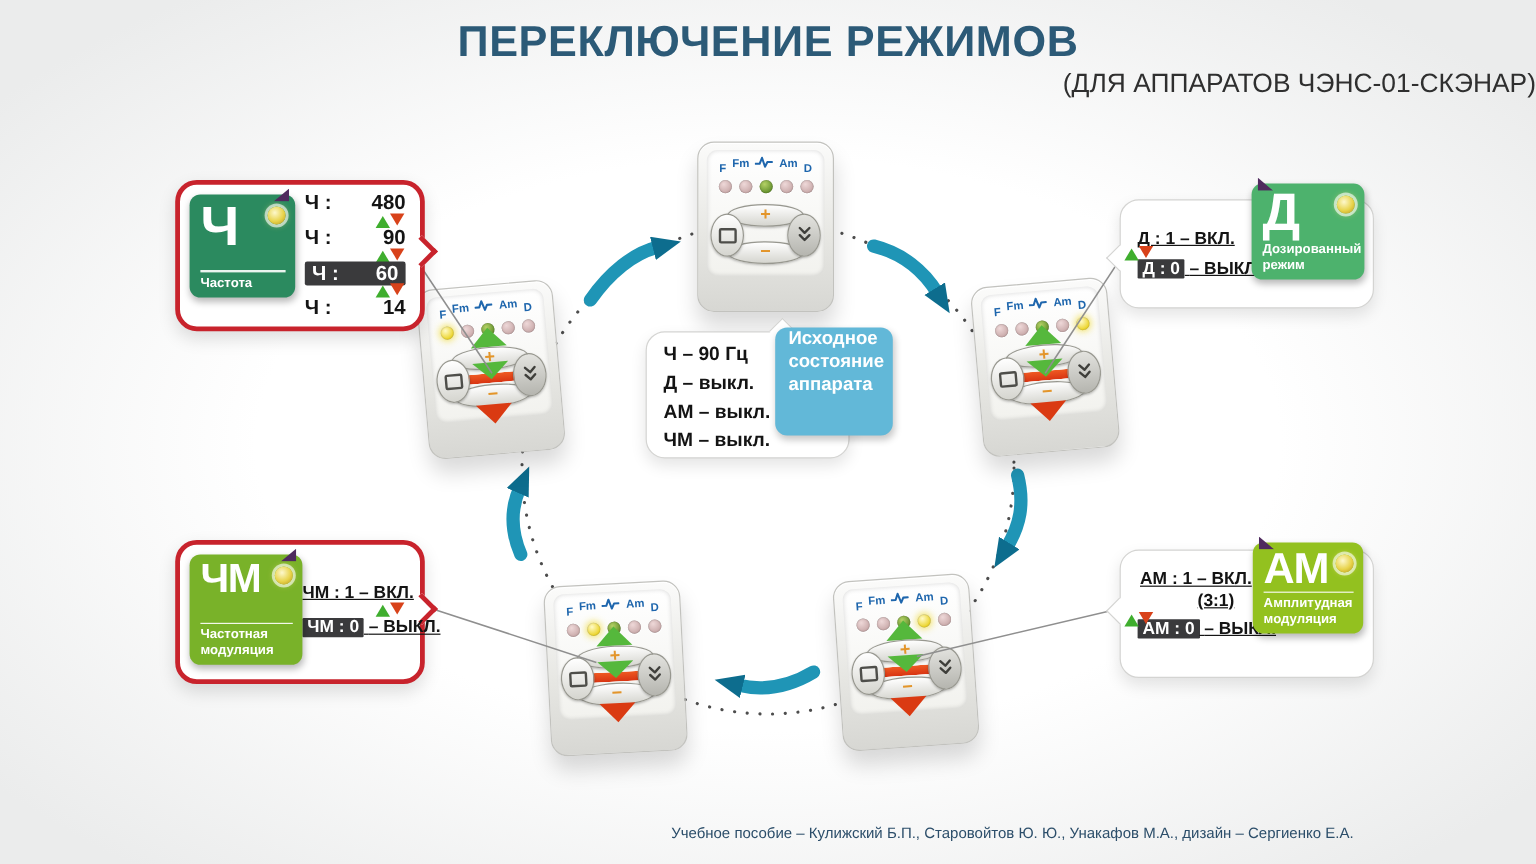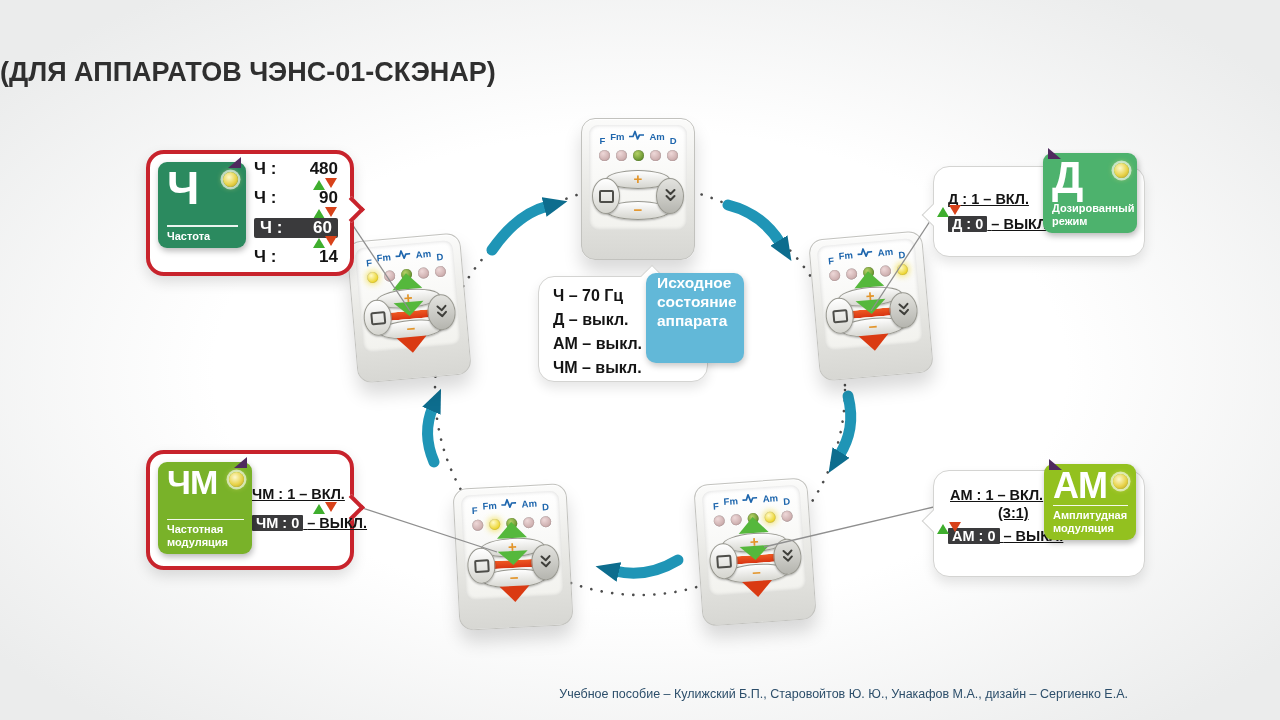--- a/index.html
+++ b/index.html
@@ -2,22 +2,22 @@
 <html><head>
 <meta charset="utf-8">
 <style>
   html,body{margin:0;padding:0;background:#dfe0e0;}
   .canvas{position:relative;width:1280px;height:720px;overflow:hidden;
     background:radial-gradient(ellipse 820px 460px at 640px 370px,#ffffff 52%,#ebecec 100%);
     font-family:"Liberation Sans",sans-serif;}
   
   .title1{position:absolute;top:14px;left:0;width:100%;text-align:center;
     font-size:36px;font-weight:700;color:#2c5a77;letter-spacing:.5px;}
-  .title2{position:absolute;top:57px;left:0;width:100%;text-align:left;
-    font-size:27px;font-weight:700;color:#2f2f2f;}
+  .title2{position:absolute;top:57px;left:0;width:100%;text-align:right;
+    font-size:22px;font-weight:400;color:#2f2f2f;}
   
   .layer{position:absolute;left:0;top:0;pointer-events:none;}
   .layer-flow{z-index:1;}
   .layer-leads{z-index:5;}
   
   .device{position:absolute;width:112px;height:140px;border-radius:14px;z-index:2;
     background:linear-gradient(180deg,#fbfbfa,#e7e7e3 55%,#d7d7d3);
     border:1px solid #c2c2be;
     box-shadow:0 12px 18px rgba(0,0,0,.15), inset 0 1px 0 #fff;}
   .dev-panel{position:absolute;left:7px;top:6px;right:7px;height:105px;border-radius:9px;
@@ -112,20 +112,21 @@
     padding:0 4px 0 11px;box-sizing:border-box;z-index:2;
     box-shadow:1px 3px 6px rgba(0,0,0,.22);}
   
   .footer{position:absolute;top:687px;right:152px;font-size:12.5px;color:#2c4e6a;}
 </style>
 </head>
 <body>
 
 <div class="canvas">
 
+  <div class="title1">ПЕРЕКЛЮЧЕНИЕ РЕЖИМОВ</div>
   <div class="title2">(ДЛЯ АППАРАТОВ ЧЭНС-01-СКЭНАР)</div>
 
   <svg class="layer layer-flow" width="1280" height="720">
     <defs>
       <marker id="ah" markerUnits="userSpaceOnUse" markerWidth="30" markerHeight="26" refX="4" refY="10" orient="auto">
         <path d="M0 0 L24 10 L0 20 Z" fill="#0d6d8e"></path>
       </marker>
     </defs>
     <circle cx="640" cy="390" r="205" fill="none" stroke="#4d4d4d" stroke-width="2.6" stroke-dasharray="0.1 10.5" stroke-linecap="round"></circle>
     <path d="M 492 250 C 508 227 528 211 548 206" fill="none" stroke="#1f95b6" stroke-width="11" stroke-linecap="round" marker-end="url(#ah)"></path>
@@ -375,21 +376,21 @@
       </div>
       <div class="mode-rule"></div>
       <div class="mode-title">Дозированный режим</div>
     </div>
   </div>
 
   <div class="co" style="left:538px;top:273px;width:210px;height:107px;">
     <div class="bubble" style="left:0;top:3px;width:168px;height:104px;">
       <div class="tip tip-up" style="left:105px;top:-9px;"></div>
       <div class="center-lines" id="center-lines">
-          <div class="cn-line">Ч – 70 Гц</div>
+          <div class="cn-line">Ч – 90 Гц</div>
           <div class="cn-line">Д – выкл.</div>
           <div class="cn-line">АМ – выкл.</div>
           <div class="cn-line">ЧМ – выкл.</div>
         </div>
     </div>
     <div class="center-badge" style="background: rgb(98, 184, 216);">Исходное состояние аппарата</div>
   </div>
 
   <div class="co co-red" style="left: 146px; top: 450px; width: 200px; height: 112px; border-color: rgb(200, 35, 44);">
     <div class="tip tip-right" style="right: -11px; top: 44px; border-top-color: rgb(200, 35, 44); border-right-color: rgb(200, 35, 44);"></div>
@@ -408,21 +409,21 @@
           <span class="tri tri-g"></span>
           <span class="tri tri-r"></span>
         </span>
       <div class="off-row">
         <span class="badge-dark">ЧМ : 0</span>
         <span>– ВЫКЛ.</span>
       </div>
     </div>
   </div>
 
-  <div class="co" style="left:933px;top:464px;width:212px;height:111px;">
+  <div class="co" style="left:933px;top:452px;width:212px;height:111px;">
     <div class="bubble" style="left:0;top:6px;width:210px;height:105px;">
       <div class="tip tip-left" style="left:-9px;top:42px;"></div>
       <div class="state-body am-body">
         <div class="on-line">АМ : 1 – ВКЛ.</div>
         <div class="ratio">(3:1)</div>
         <span class="tri-pair">
             <span class="tri tri-g"></span>
             <span class="tri tri-r"></span>
           </span>
         <div class="off-row">

